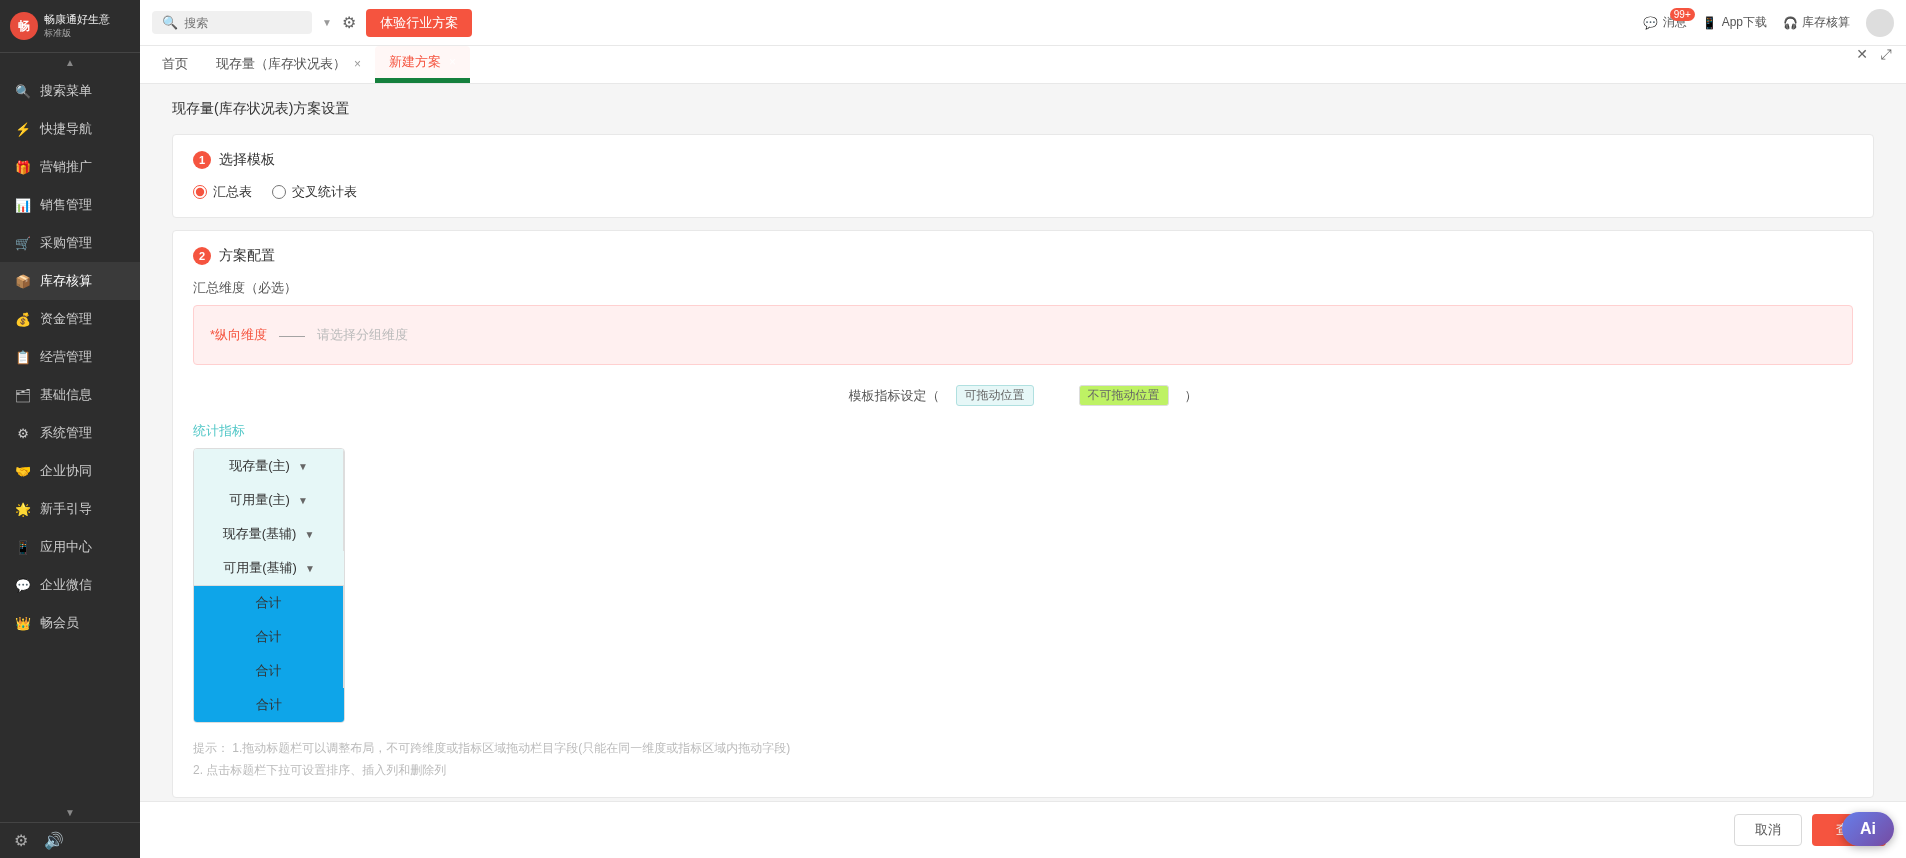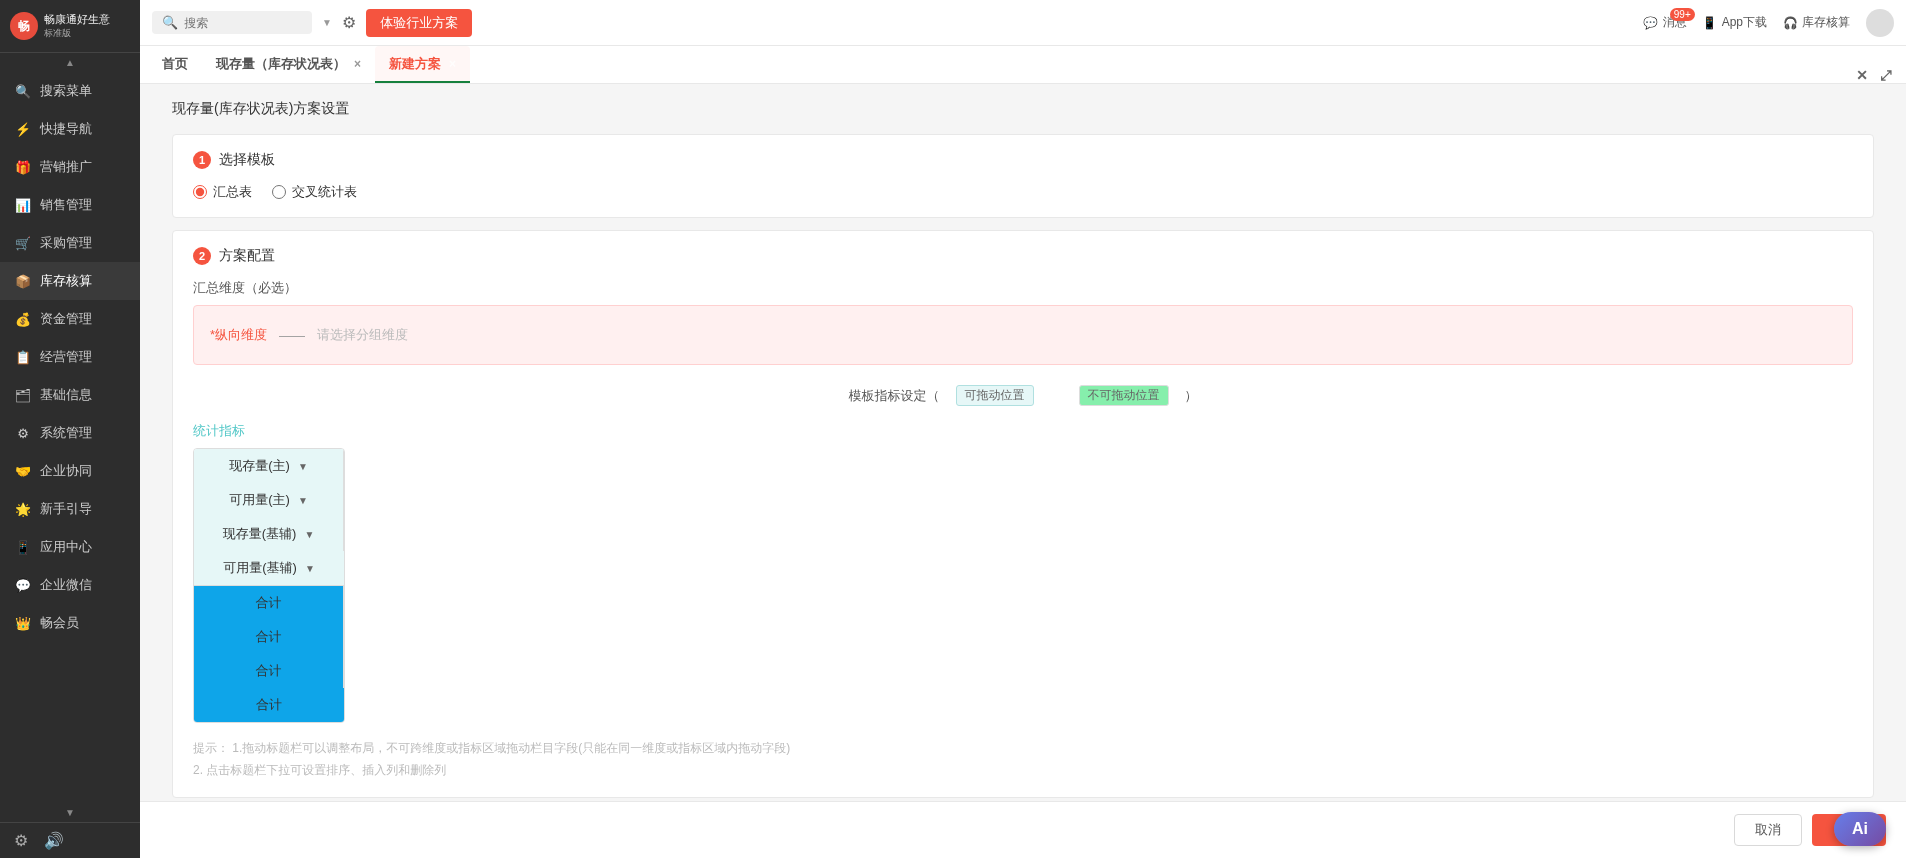--- a/index.html
+++ b/index.html
@@ -165,40 +165,39 @@
       height: 28px;
       background: #ddd;
       border-radius: 50%;
     }
 
     
     .tabbar {
       background: #fff;
       border-bottom: 1px solid #e8e8e8;
       display: flex;
-      align-items: flex-end;
+      align-items: flex-start;
       flex-shrink: 0;
       padding: 0 8px;
       height: 38px;
-      font-weight: bold;
     }
     .tab {
       display: flex;
       align-items: center;
       gap: 6px;
       padding: 0 14px;
       height: 100%;
       font-size: 13px;
       color: #555;
       cursor: pointer;
       border-bottom: 2px solid transparent;
     }
     .tab.active {
       color: #f5543f;
-      border-bottom: 2px solid #15803d;
+      border-bottom: 5px solid #15803d;
       background: #fff7f6;
     }
     .tab-home { color: #555; }
     .tab-close {
       font-size: 12px;
       color: #999;
       margin-left: 2px;
     }
     .tab-new {
       background: #f5543f;
@@ -340,21 +339,21 @@
     }
     .indicator-badge {
       background: #e6f7f7;
       border: 1px solid #b0e0e0;
       border-radius: 3px;
       padding: 1px 8px;
       font-size: 12px;
       color: #666;
     }
     .indicator-badge-gray {
-      background: #86efac;
+      background: #bef264;
       border: 1px solid #ddd;
     }
 
     
     .stats-section {
       margin-bottom: 12px;
     }
     .stats-title {
       color: #52c7c7;
       font-size: 13px;
@@ -443,21 +442,21 @@
       padding: 6px 24px;
       font-size: 13px;
       color: white;
       cursor: pointer;
     }
 
     
     .ai-float {
       position: fixed;
       bottom: 12px;
-      right: 20px;
+      right: 12px;
       background: linear-gradient(135deg, #667eea, #764ba2);
       color: white;
       border-radius: 22px;
       padding: 8px 18px;
       font-size: 16px;
       font-weight: bold;
       cursor: pointer;
       box-shadow: 0 2px 8px rgba(0,0,0,0.3);
     }
   </style>

